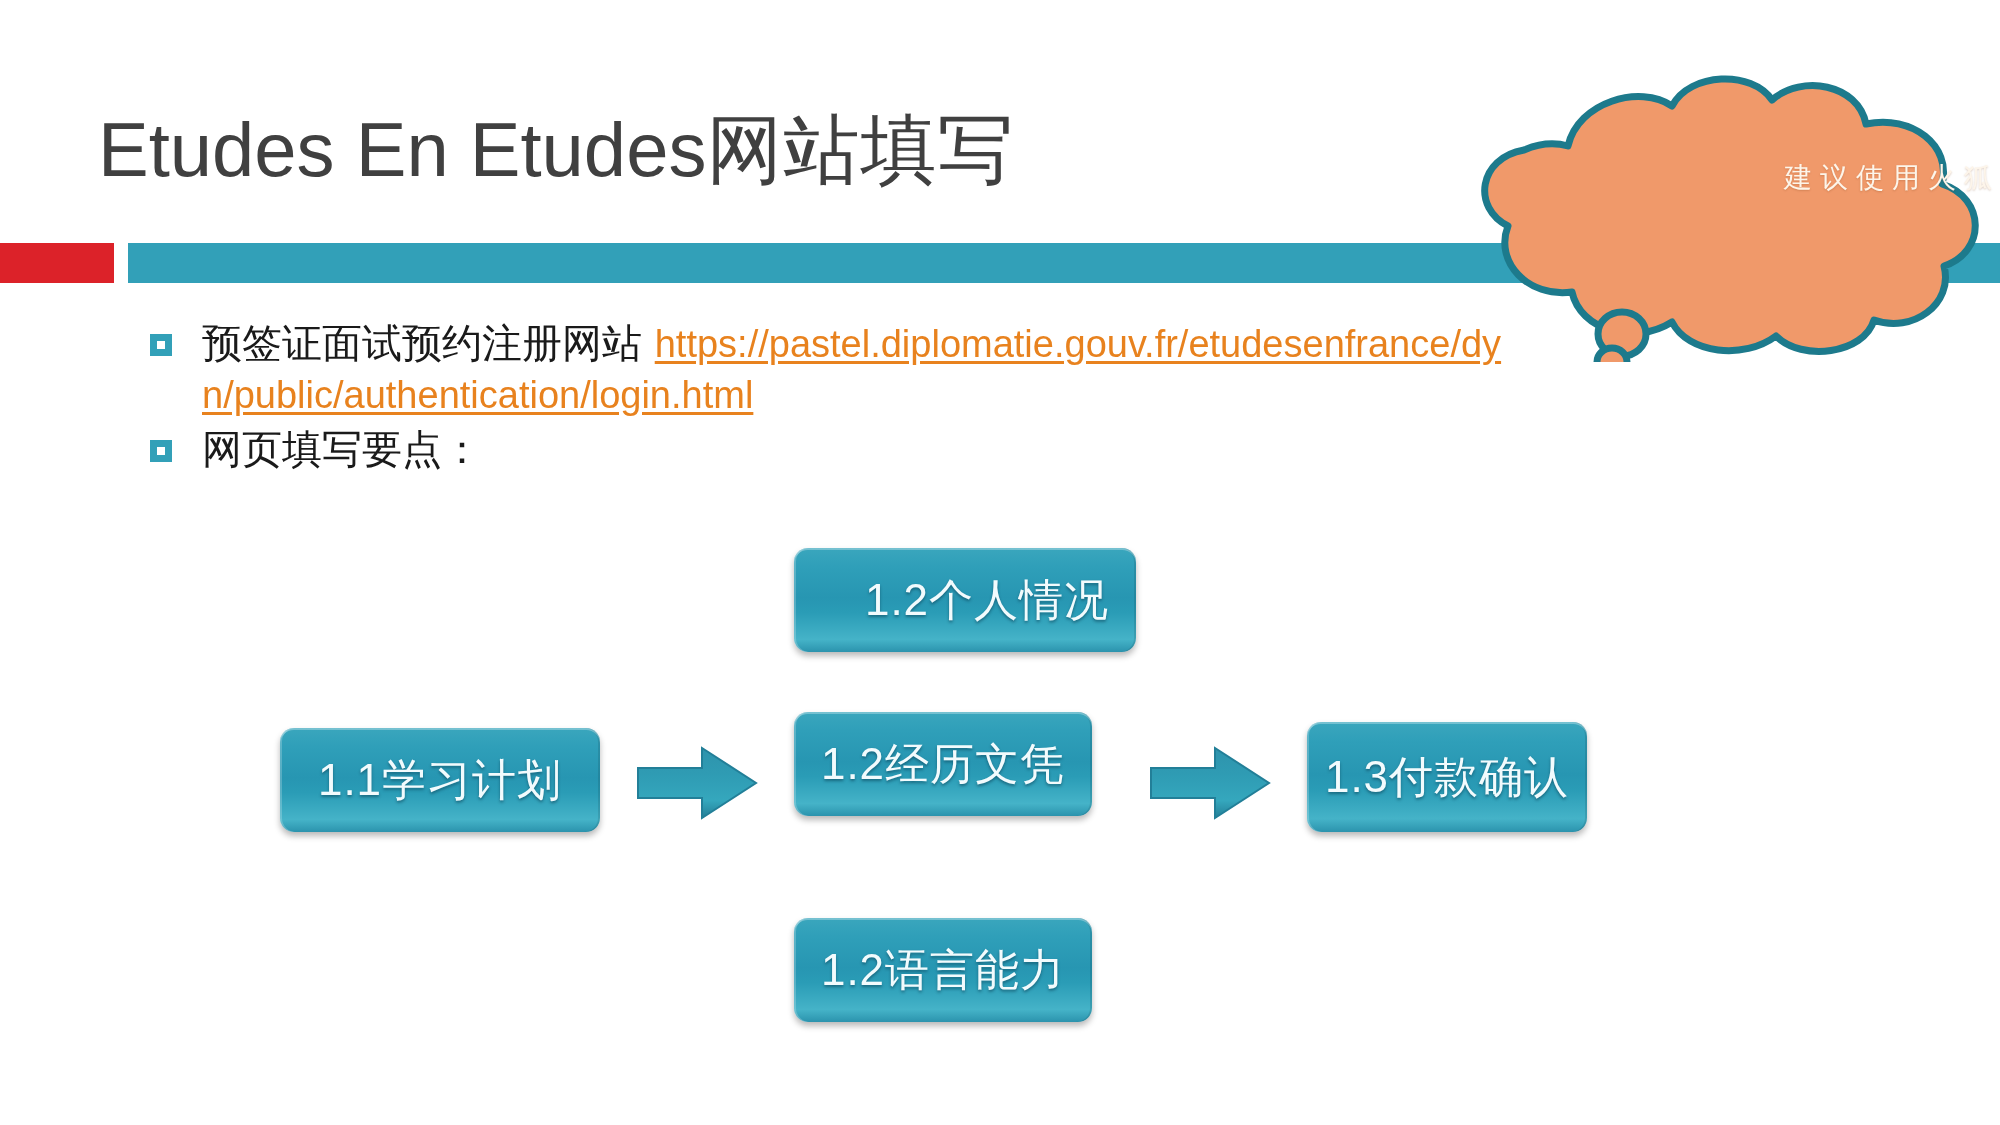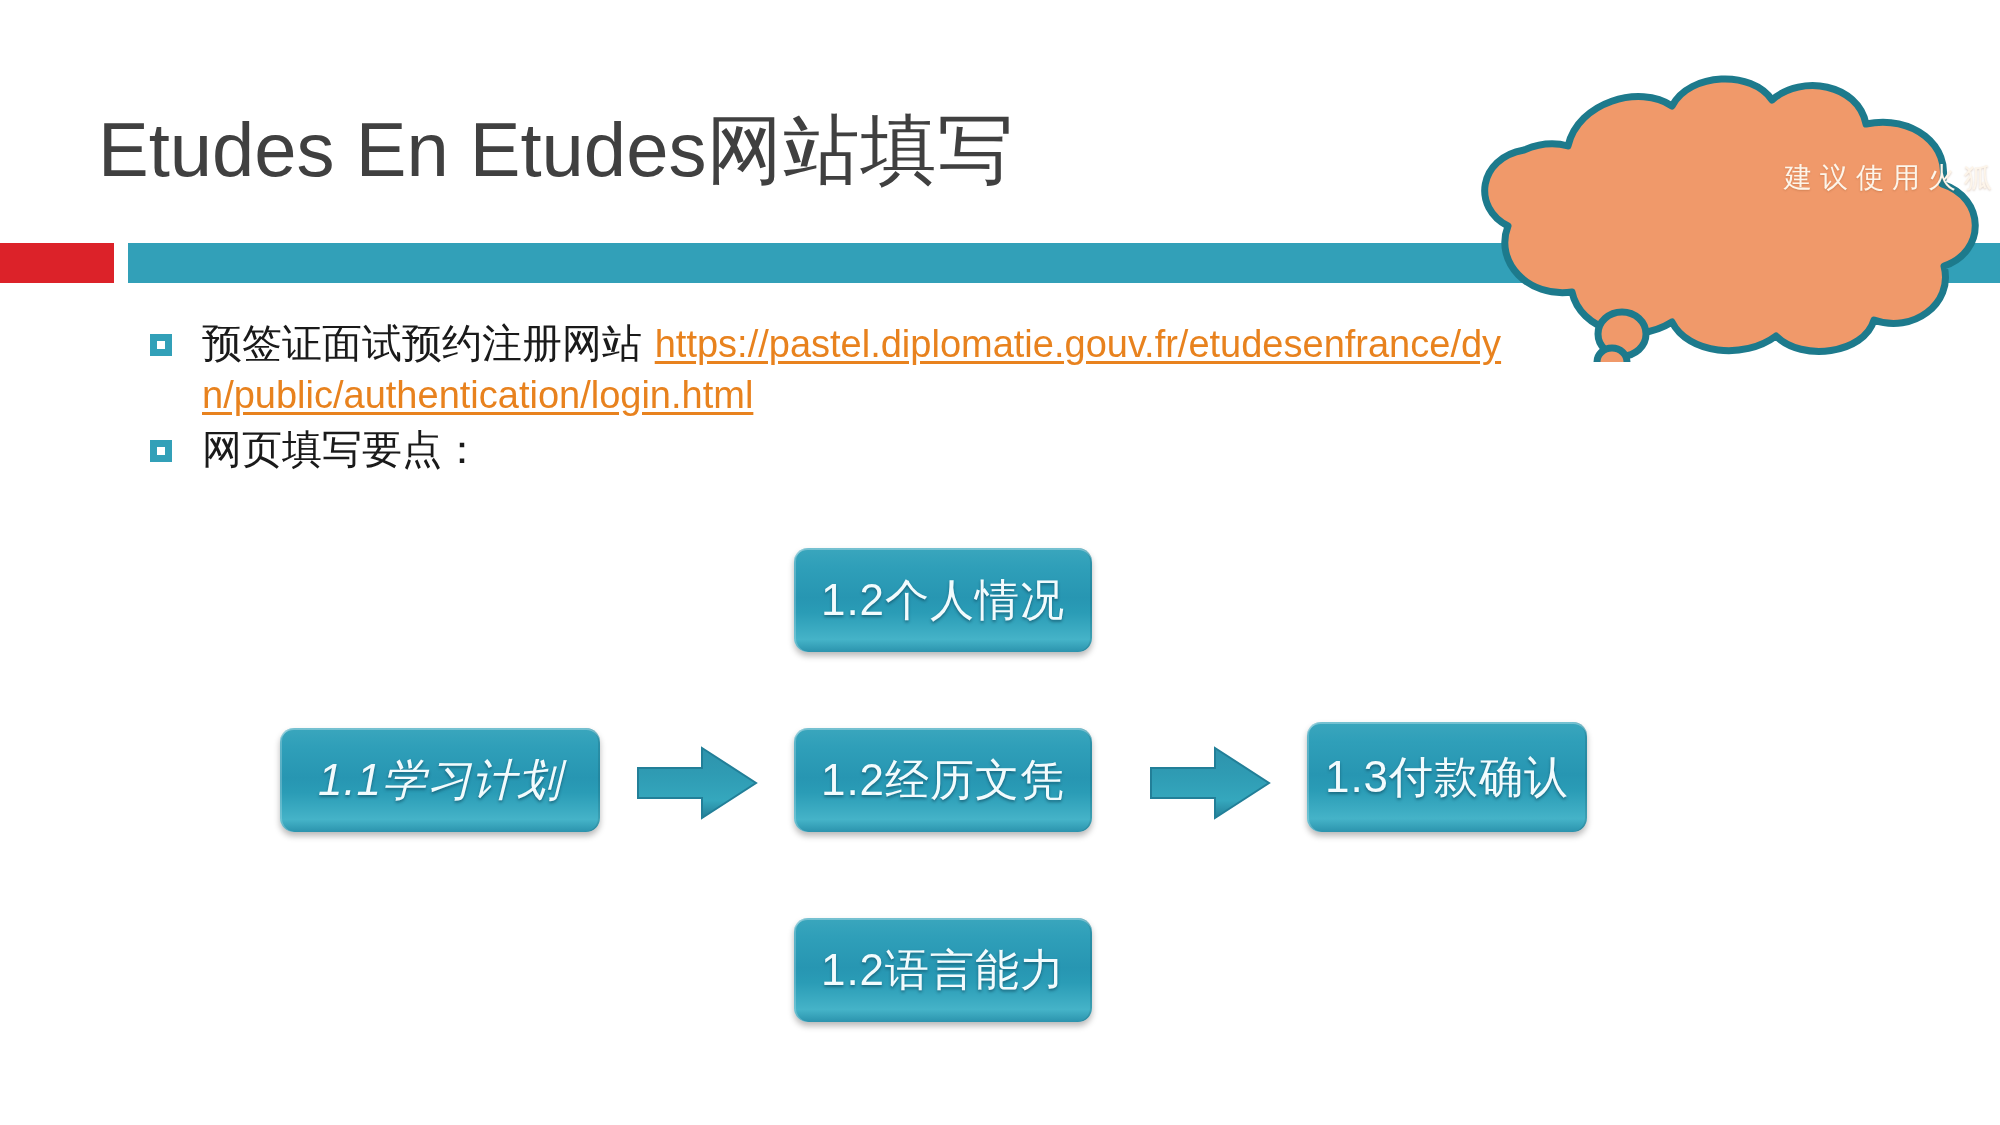--- a/index.html
+++ b/index.html
@@ -157,23 +157,23 @@
   }
   .node-label {
     color: #f2fbfd;
     font-size: 44px;
     letter-spacing: 1px;
     text-shadow: 0 2px 3px rgba(0,40,60,0.45);
     white-space: nowrap;
     font-family: "Liberation Sans", "DejaVu Sans", sans-serif;
   }
 
-  .node-top    { left: 794px;  top: 48px;  width: 298px; height: 104px; }
-  .node-left   { left: 280px;  top: 228px; width: 320px; height: 104px; font-style: italic; }
-  .node-mid    { left: 794px;  top: 228px; width: 298px; height: 104px; }
+  .node-top    { left: 794px;  top: 48px;  width: 298px; height: 104px; padding-left: 44px; }
+  .node-left   { left: 280px;  top: 228px; width: 320px; height: 104px; }
+  .node-mid    { left: 794px;  top: 212px; width: 298px; height: 104px; }
   .node-right  { left: 1307px; top: 222px; width: 280px; height: 110px; }
   .node-bottom { left: 794px;  top: 418px; width: 298px; height: 104px; }
 
   .arrow {
     position: absolute;
     width: 130px;
     height: 90px;
   }
   .arrow-1 { left: 632px;  top: 238px; }
   .arrow-2 { left: 1145px; top: 238px; }

